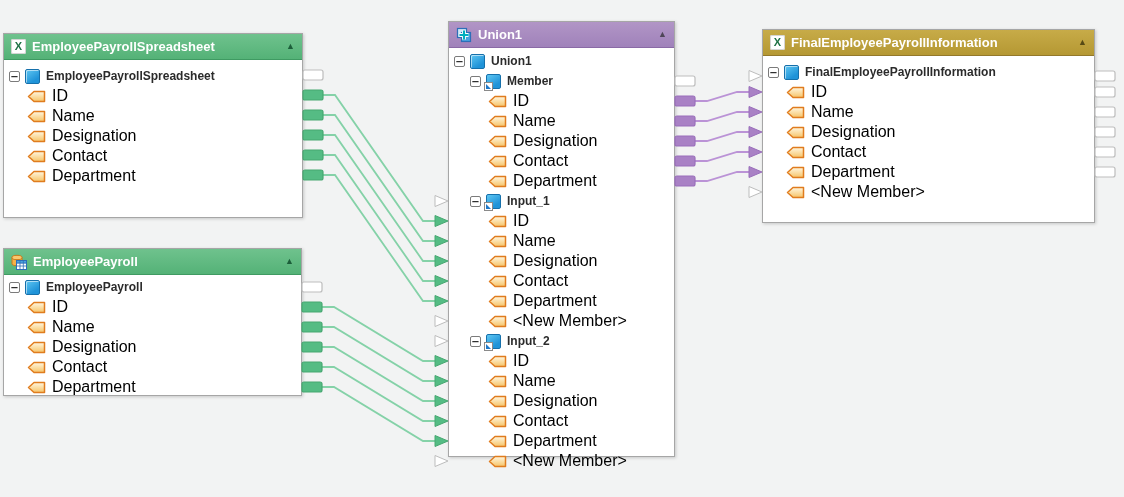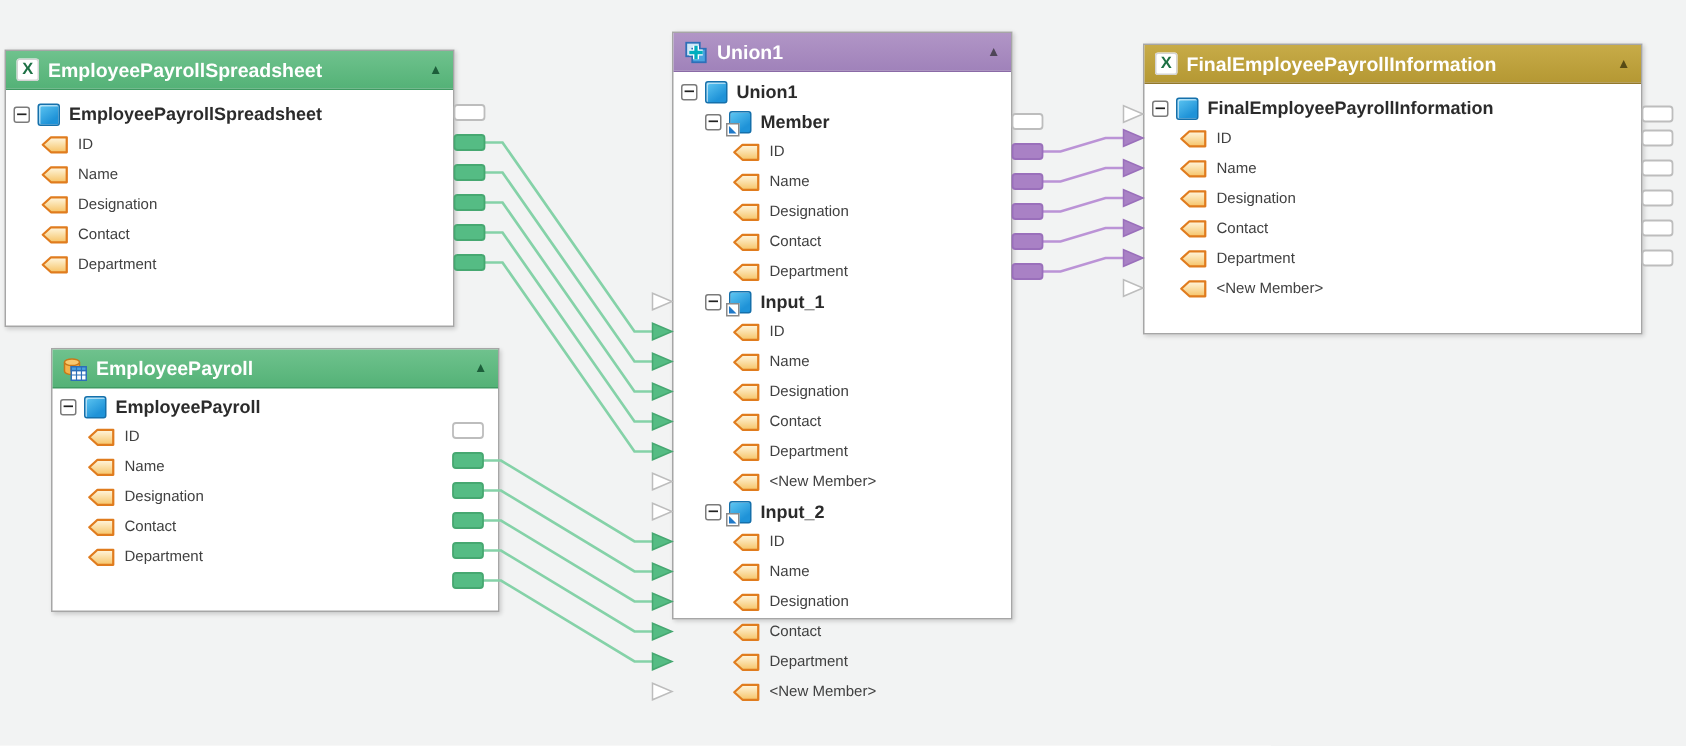--- a/index.html
+++ b/index.html
@@ -16,21 +16,21 @@
   .tri-purple{color:#4f4658;}
   .tri-gold{color:#574a15;}
 
   .body{box-sizing:border-box;}
   .row{height:20px;display:flex;align-items:center;white-space:nowrap;}
   .lvl0{padding-left:5px;}
   .lvl1{padding-left:23px;}
   .lvl2{padding-left:21px;}
   .lvl3{padding-left:39px;}
   .nlabel{font-size:12px;font-weight:bold;color:#2b2b2b;}
-  .flabel{font-size:10px;color:#404040;}
+  .flabel{font-size:16px;color:#000000;}
 
   .expander{width:11px;height:11px;border:1px solid #7b7b7b;border-radius:2px;background:#fff;color:#222;
     font:bold 10px/9px "DejaVu Sans",sans-serif;display:inline-flex;align-items:center;justify-content:center;
     margin-right:5px;flex:none;box-sizing:border-box;}
   .cube{width:13px;height:13px;background:linear-gradient(145deg,#5ec6f2 0%,#1f93d8 75%);border:1px solid #1570ab;
     border-radius:2px;margin-right:6px;flex:none;box-shadow:inset 1px 1px 0 rgba(255,255,255,.55);}
   .io{width:13px;height:13px;position:relative;background:linear-gradient(145deg,#5ec6f2 0%,#1f93d8 75%);
     border:1px solid #1570ab;border-radius:2px;margin-right:6px;flex:none;}
   .io::before{content:"";position:absolute;left:-3px;bottom:-3px;width:7px;height:7px;background:#fff;border:1px solid #8a8a8a;}
   .io::after{content:"";position:absolute;left:-1px;bottom:-1px;width:0;height:0;z-index:1;
@@ -98,21 +98,21 @@
         </div>
       <div class="row lvl1">
           <svg class="tagic" width="19" height="13" viewBox="0 0 19 13">
             <use href="#tagShape"></use>
           </svg>
           <span class="flabel">Department</span>
         </div>
     </div>
   </div>
 
-  <div class="mapbox" style="left:3px;top:232px;width:299px;height:176px;margin-left:31px;">
+  <div class="mapbox" style="left:3px;top:248px;width:299px;height:148px;">
     <div class="hdr hdr-green">
       <span class="hico">
         <svg width="16" height="16" viewBox="0 0 16 16">
           <path d="M1 3.5 v6 a5 2.2 0 0 0 10 0 v-6" fill="#f5b24a" stroke="#c87818" stroke-width="1"></path>
           <ellipse cx="6" cy="3.5" rx="5" ry="2.2" fill="#f8c86e" stroke="#c87818" stroke-width="1"></ellipse>
           <rect x="5.5" y="6.5" width="10" height="9" fill="#fff" stroke="#2d6fb8" stroke-width="1"></rect>
           <rect x="5.5" y="6.5" width="10" height="2.6" fill="#4aa3e0" stroke="#2d6fb8" stroke-width="1"></rect>
           <path d="M5.5 12 h10 M9 6.5 v9 M12.3 6.5 v9" stroke="#2d6fb8" stroke-width="0.8" fill="none"></path>
         </svg>
       </span>
@@ -151,21 +151,21 @@
         </div>
       <div class="row lvl1">
           <svg class="tagic" width="19" height="13" viewBox="0 0 19 13">
             <use href="#tagShape"></use>
           </svg>
           <span class="flabel">Department</span>
         </div>
     </div>
   </div>
 
-  <div class="mapbox" style="left:448px;top:21px;width:227px;height:392px;">
+  <div class="mapbox" style="left:448px;top:21px;width:227px;height:436px;">
     <div class="hdr hdr-purple">
       <span class="hico">
         <svg width="16" height="16" viewBox="0 0 16 16">
           <rect x="1.5" y="1.5" width="9" height="9" fill="#cfe7f7" stroke="#2d6fb8" stroke-width="1.2"></rect>
           <rect x="5.5" y="5.5" width="9" height="9" fill="#4aa3e0" stroke="#2d6fb8" stroke-width="1.2"></rect>
           <path d="M8 3.5 v9 M3.5 8 h9" stroke="#ffffff" stroke-width="4"></path>
           <path d="M8 3.5 v9 M3.5 8 h9" stroke="#00aebe" stroke-width="2.2"></path>
         </svg>
       </span>
       <span>Union1</span>

